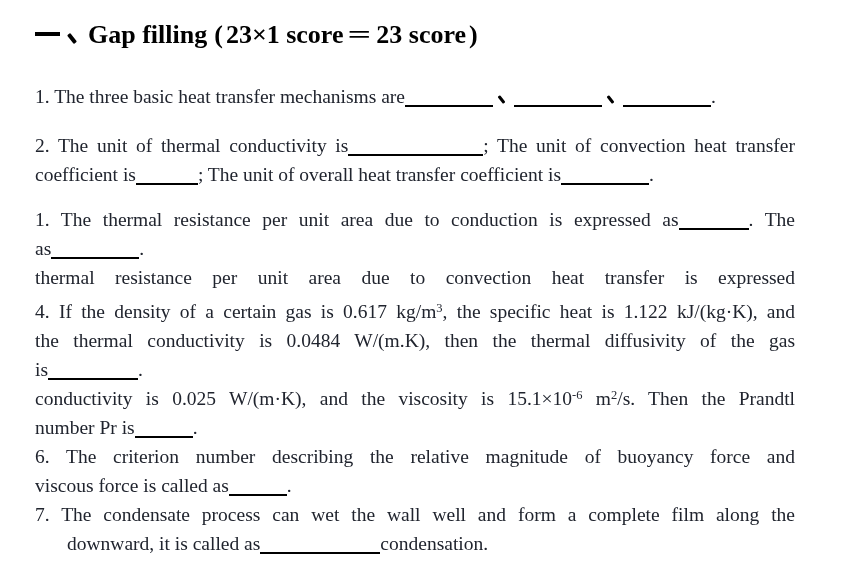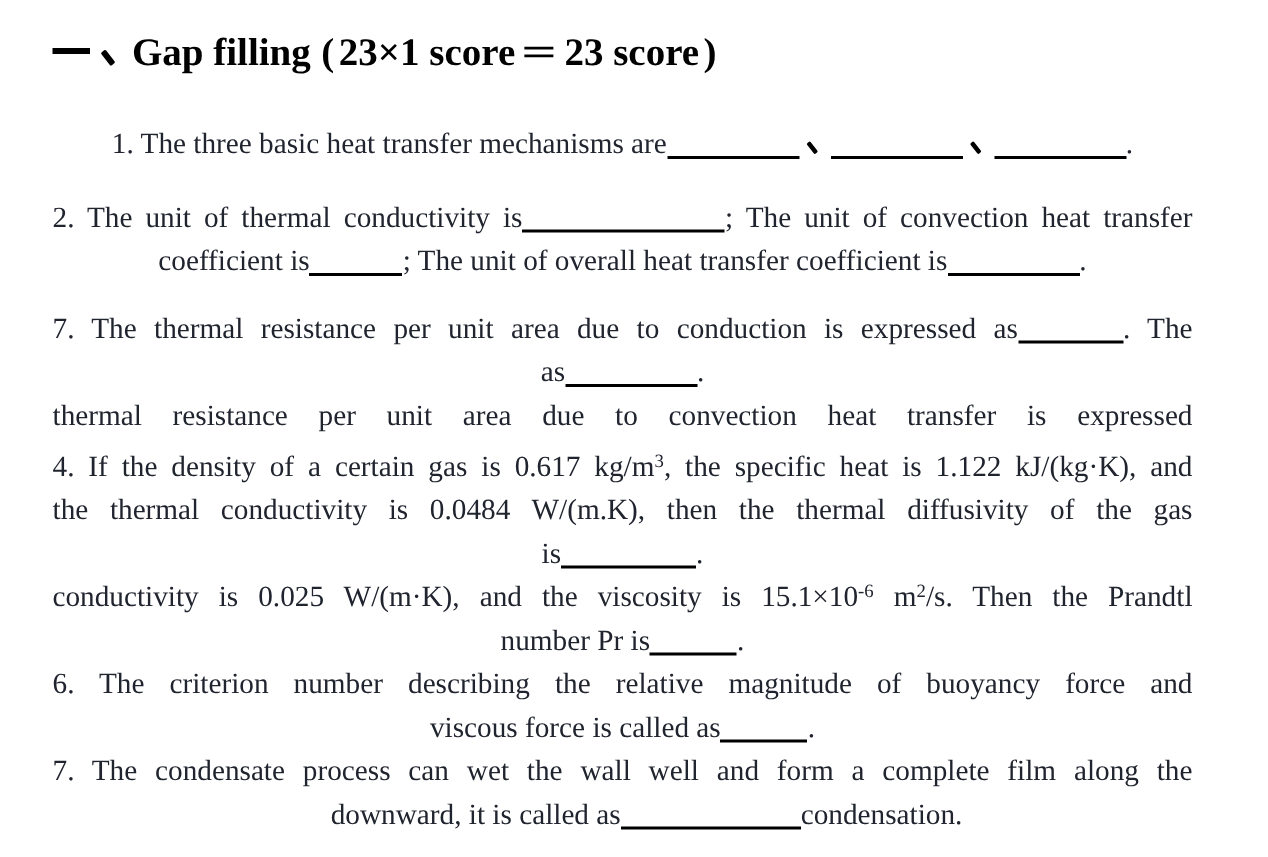--- a/index.html
+++ b/index.html
@@ -22,21 +22,21 @@
   .g-rp{margin-left:3px;}
   .g-eq{display:inline-block;transform:scaleX(1.6);margin:0 9px;}
 
   
   .q{margin:0;}
   #questions .q:nth-child(1){margin-bottom:10px;}
   #questions .q:nth-child(2){margin-bottom:16px;margin-top:20px;}
   #questions .q:nth-child(3){margin-bottom:5px;}
   .line{
     font-size:19.5px;line-height:29px;
-    text-align:center;
+    text-align:left;
   }
   .line.jl{text-align:justify;text-align-last:justify;}
   #questions .q:nth-child(7) .line:nth-child(2){padding-left:32px;}
 
   .blank{
     display:inline-block;height:4px;
     border-bottom:2px solid #000;
     vertical-align:-4px;
   }
   .sup{
@@ -50,21 +50,21 @@
   <div class="title" id="title"><span class="g-yi"></span><span class="g-dun"></span><span>Gap filling</span><span class="g-lp">(</span><span>23×1 score</span><span class="g-eq">=</span><span>23 score</span><span class="g-rp">)</span></div>
   <div id="questions">
       <div class="q">
         <div class="line"><span>1. The three basic heat transfer mechanisms are</span><span class="blank" style="width: 88px;"></span><span class="g-dun"></span><span class="blank" style="width: 88px;"></span><span class="g-dun"></span><span class="blank" style="width: 88px;"></span><span>.</span></div>
       </div>
       <div class="q">
         <div class="line jl"><span>2. The unit of thermal conductivity is</span><span class="blank" style="width: 135px;"></span><span>; The unit of convection heat transfer</span></div>
         <div class="line"><span>coefficient is</span><span class="blank" style="width: 62px;"></span><span>; The unit of overall heat transfer coefficient is</span><span class="blank" style="width: 88px;"></span><span>.</span></div>
       </div>
       <div class="q">
-        <div class="line jl"><span>7. The thermal resistance per unit area due to conduction is expressed as</span><span class="blank" style="width: 70px;"></span><span>. The</span></div>
+        <div class="line jl"><span>1. The thermal resistance per unit area due to conduction is expressed as</span><span class="blank" style="width: 70px;"></span><span>. The</span></div>
         <div class="line"><span>as</span><span class="blank" style="width: 88px;"></span><span>.</span></div>
         <div class="line jl"><span>thermal resistance per unit area due to convection heat transfer is expressed</span></div>
       </div>
       <div class="q">
         <div class="line jl"><span>4. If the density of a certain gas is 0.617 kg/m</span><sup class="sup">3</sup><span>, the specific heat is 1.122 kJ/(kg·K), and</span></div>
         <div class="line jl"><span>the thermal conductivity is 0.0484 W/(m.K), then the thermal diffusivity of the gas</span></div>
         <div class="line"><span>is</span><span class="blank" style="width: 90px;"></span><span>.</span></div>
       </div>
       <div class="q">
         <div class="line jl"><span>conductivity is 0.025 W/(m·K), and the viscosity is 15.1×10</span><sup class="sup">-6</sup><span> m</span><sup class="sup">2</sup><span>/s. Then the Prandtl</span></div>

